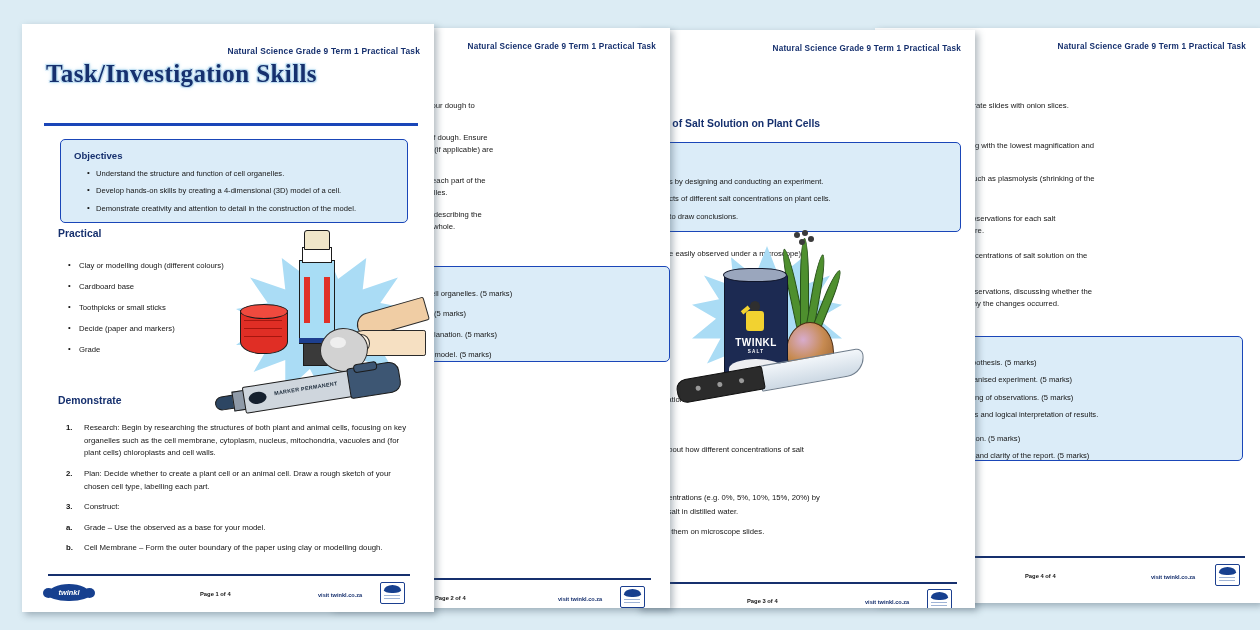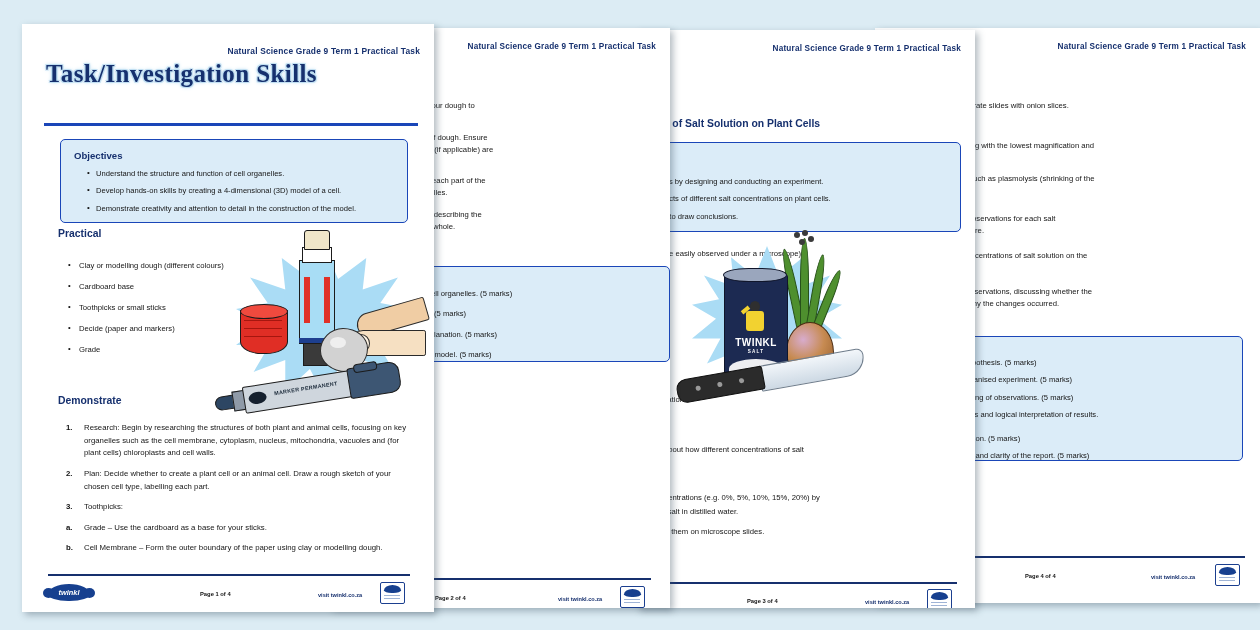--- a/index.html
+++ b/index.html
@@ -455,25 +455,25 @@
         <li>
           <span class="num">1.</span>
           <b>Research:</b><span> Begin by researching the structures of both plant and animal cells, focusing on key organelles such as the cell membrane, cytoplasm, nucleus, mitochondria, vacuoles and (for plant cells) chloroplasts and cell walls.</span>
         </li>
         <li>
           <span class="num">2.</span>
           <b>Plan:</b><span> Decide whether to create a plant cell or an animal cell. Draw a rough sketch of your chosen cell type, labelling each part.</span>
         </li>
         <li>
           <span class="num">3.</span>
-          <b>Toothpicks:</b><span></span>
+          <b>Construct:</b><span></span>
         </li>
         <li>
           <span class="num">a.</span>
-          <b>Grade</b><span> – Use the cardboard as a base for your sticks.</span>
+          <b>Grade</b><span> – Use the observed as a base for your model.</span>
         </li>
         <li>
           <span class="num">b.</span>
           <b>Cell Membrane</b><span> – Form the outer boundary of the paper using clay or modelling dough.</span>
         </li>
       </ul>
 
       <div class="footer-rule" style="left:26px;top:550px;width:362px;"></div>
       <div class="twinkl-logo" style="left:26px;top:560px;">
         <div class="twinkl-word">twinkl</div>

